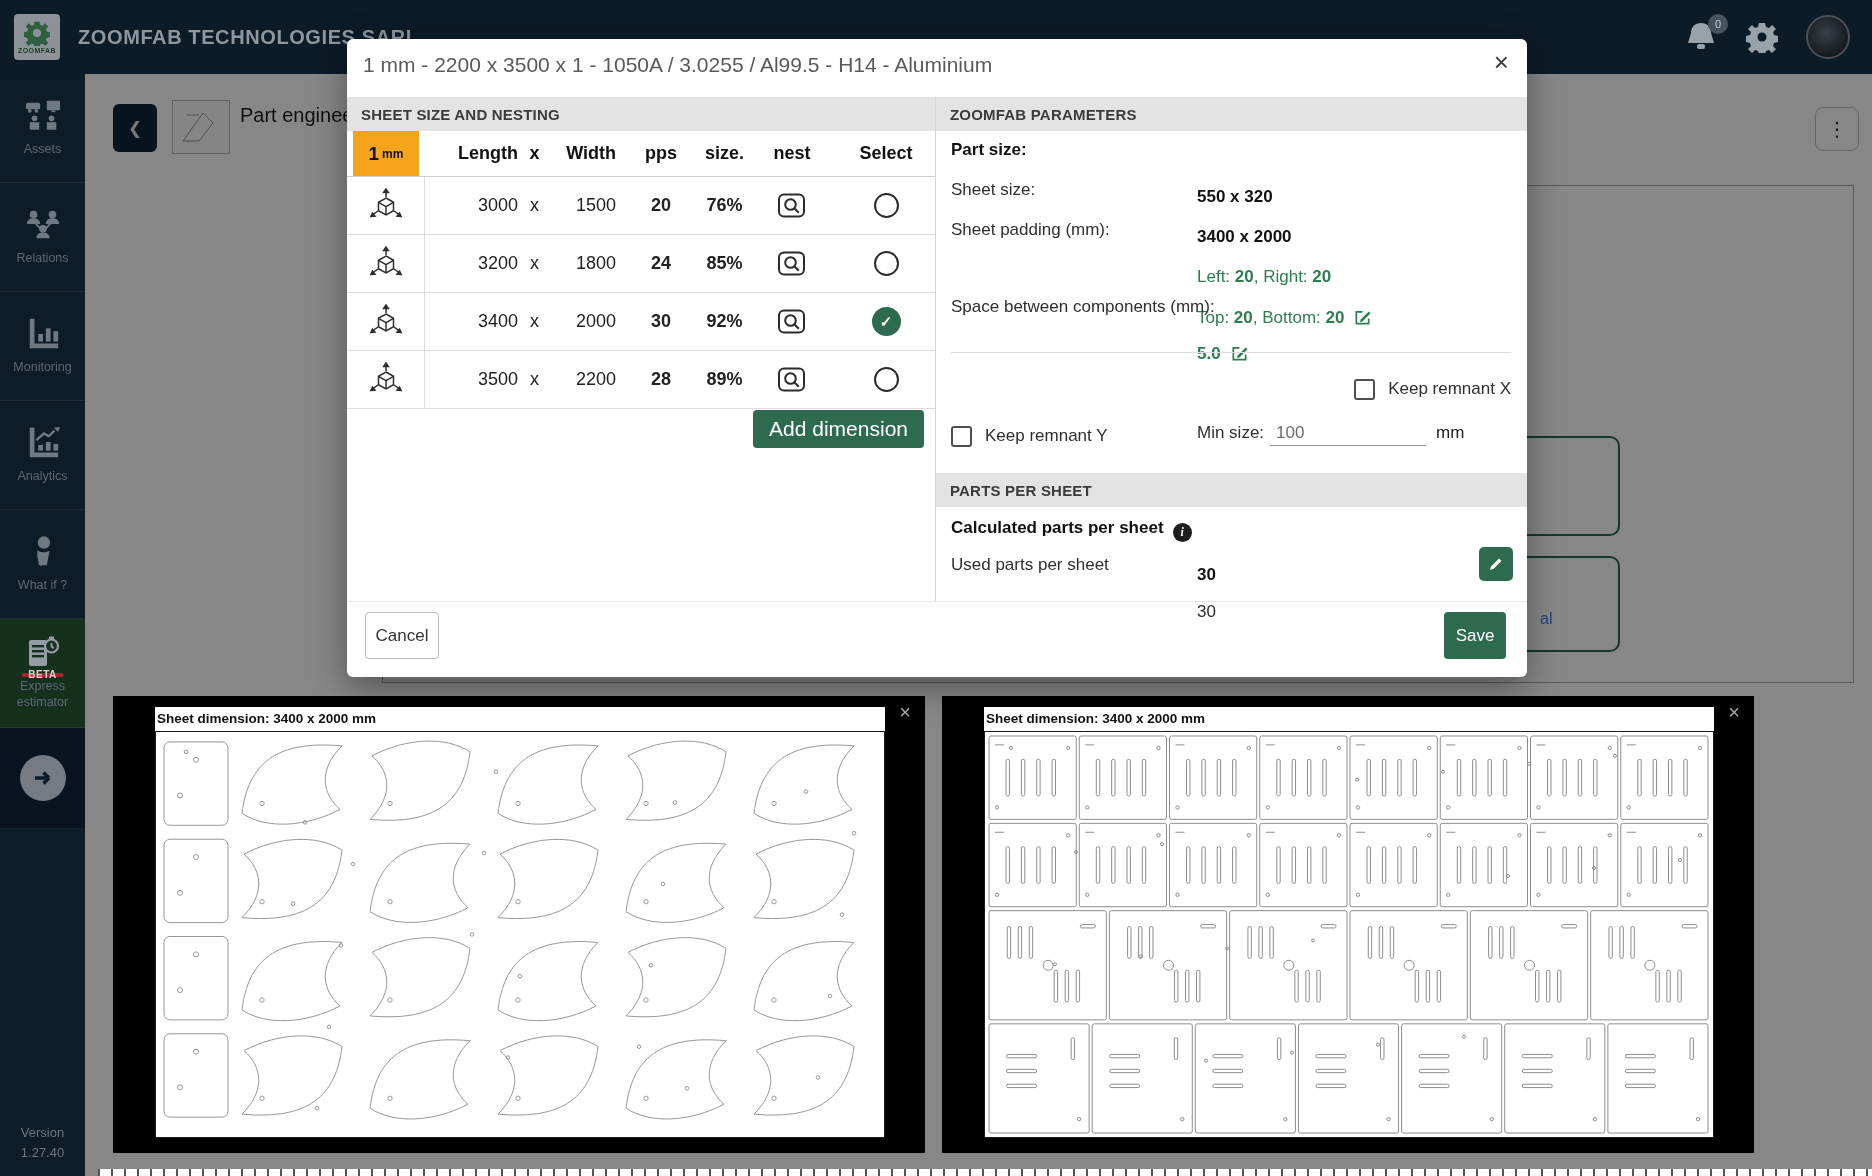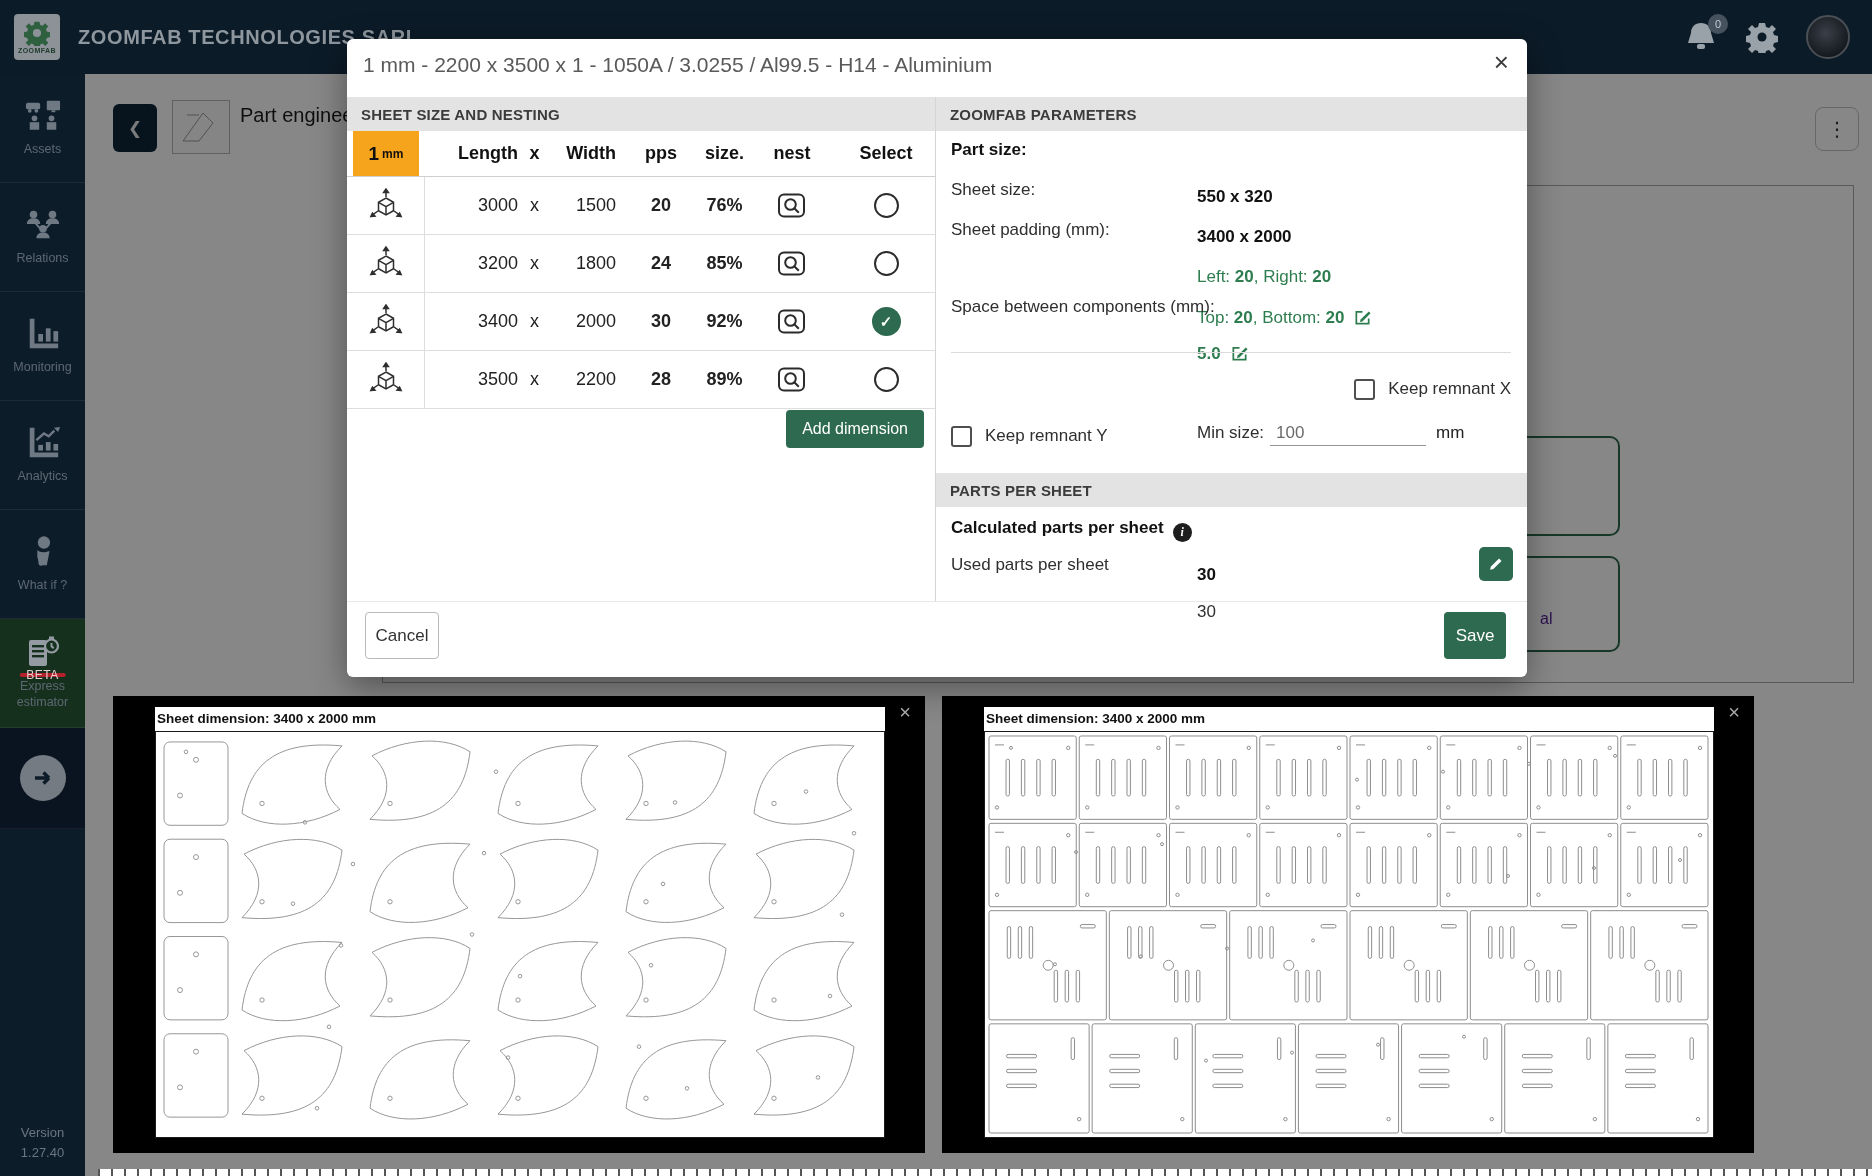--- a/index.html
+++ b/index.html
@@ -21,21 +21,21 @@
           background:radial-gradient(circle at 45% 40%,#3a4049,#15191f 72%);border:2px solid #4a4f55;}
 
   
   .sidebar{position:absolute;left:0;top:74px;width:85px;bottom:0;background:#0d1c29;z-index:5;}
   .s-item{height:109px;border-bottom:1px solid rgba(255,255,255,.07);display:flex;flex-direction:column;
           align-items:center;justify-content:center;gap:8px;cursor:pointer;box-sizing:border-box;}
   .s-label{font-size:12.5px;color:#5d6872;text-align:center;line-height:1.25;padding:0 2px;}
   .s-item.active{background:#16301e;}
   .iconwrap{position:relative;line-height:0;}
   .beta{position:absolute;left:50%;transform:translateX(-50%);bottom:-6px;background:#b3222c;color:#e8cfd1;
-        font-size:12px;font-weight:normal;padding:2px 7px;border-radius:8px;letter-spacing:.5px;}
+        font-size:10px;font-weight:bold;padding:2px 7px;border-radius:8px;letter-spacing:.5px;}
   .arrowblock{height:100px;background:#0a1420;display:flex;align-items:center;justify-content:center;
               border-bottom:1px solid rgba(255,255,255,.05);}
   .arrowbtn{width:46px;height:46px;border-radius:50%;background:#747b82;display:flex;align-items:center;
             justify-content:center;cursor:pointer;}
   .version{position:absolute;bottom:14px;left:0;width:100%;text-align:center;color:#6b7681;
            font-size:13px;line-height:1.5;}
 
   
   .page{position:absolute;left:85px;top:74px;right:0;bottom:0;background:#fff;}
   .backbtn{position:absolute;left:28px;top:30px;width:44px;height:48px;background:#0e2738;border-radius:6px;
@@ -71,21 +71,21 @@
   .c-x,.c-pps,.c-util,.c-nest,.c-sel{text-align:center;}
   .c-pps,.c-util{font-weight:bold;}
   .c-nest,.c-sel{display:flex;align-items:center;justify-content:center;}
   .nestbtn{background:none;border:none;padding:0;cursor:pointer;line-height:0;}
   .radio{width:25px;height:25px;border:2.5px solid #2c2c2c;border-radius:50%;background:#fff;
          display:inline-block;box-sizing:border-box;cursor:pointer;}
   .check{display:none;width:29px;height:29px;border-radius:50%;background:#2d6a4f;color:#fff;
          font-size:15px;font-weight:bold;align-items:center;justify-content:center;cursor:pointer;}
   .c-sel.checked .check{display:flex;}
   .addbtn{position:absolute;right:11px;top:371px;height:38px;padding:0 16px;background:#2d6a4f;color:#fff;
-          font-size:16px;border:none;border-radius:4px;cursor:pointer;font-family:inherit;}
+          font-size:21px;border:none;border-radius:4px;cursor:pointer;font-family:inherit;}
 
   
   .prow{position:absolute;left:604px;right:16px;font-size:17px;color:#2f2f2f;}
   .rval{position:absolute;left:246px;top:0;white-space:nowrap;margin-top:47px;}
   .bold{font-weight:bold;color:#111;}
   .grn{color:#2e7d4f;}
   .editicon{vertical-align:-4px;margin-left:9px;cursor:pointer;}
   .hline{position:absolute;left:604px;right:16px;top:313px;height:1px;background:#dcdcdc;}
   .remrow{display:flex;align-items:center;height:26px;}
   .cb{width:21px;height:21px;border:2px solid #4f4f4f;border-radius:3px;background:#fff;
@@ -241,21 +241,21 @@
           <path d="M10 40 30 12l10 10-14 18z M14 14h12" fill="none" stroke="#9a9a9a"></path>
         </svg>
     </div>
     <span class="pg-title">Part enginee</span>
     <div class="kebab">
       <span>⋮</span>
     </div>
     <div class="bg-panel"></div>
     <div class="bg-card" style="left:1381px;top:362px;height:96px;"></div>
     <div class="bg-card" style="left:1381px;top:482px;height:92px;">
-      <span style="position:absolute;left:72px;top:52px;font-size:16px;color:#4c1d95;">al</span>
+      <span style="position:absolute;left:72px;top:52px;font-size:16px;color:#3b82f6;">al</span>
     </div>
   </div>
 
   <div class="dim"></div>
 
   <div class="modal">
     <span class="m-title">1 mm - 2200 x 3500 x 1 - 1050A / 3.0255 / Al99.5 - H14 - Aluminium</span>
     <span class="m-close">×</span>
 
     <div class="sec-head" style="left:0;width:588px;top:58px;">

